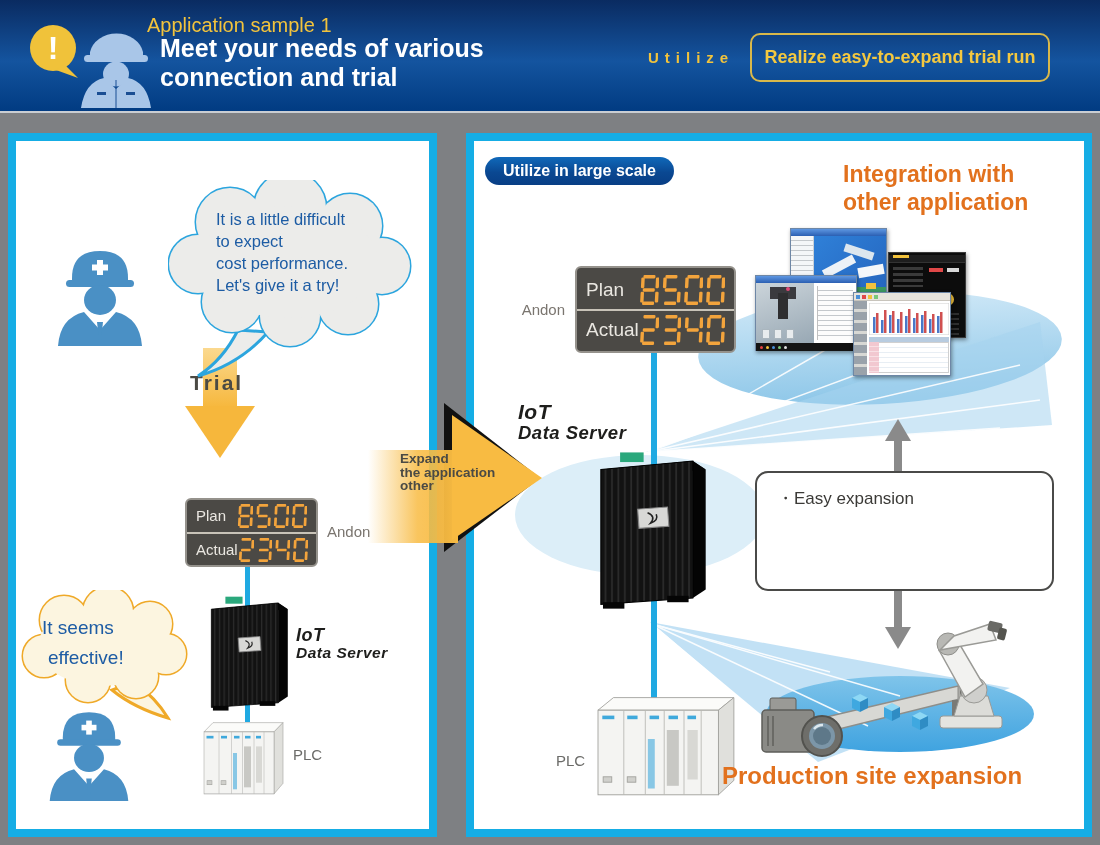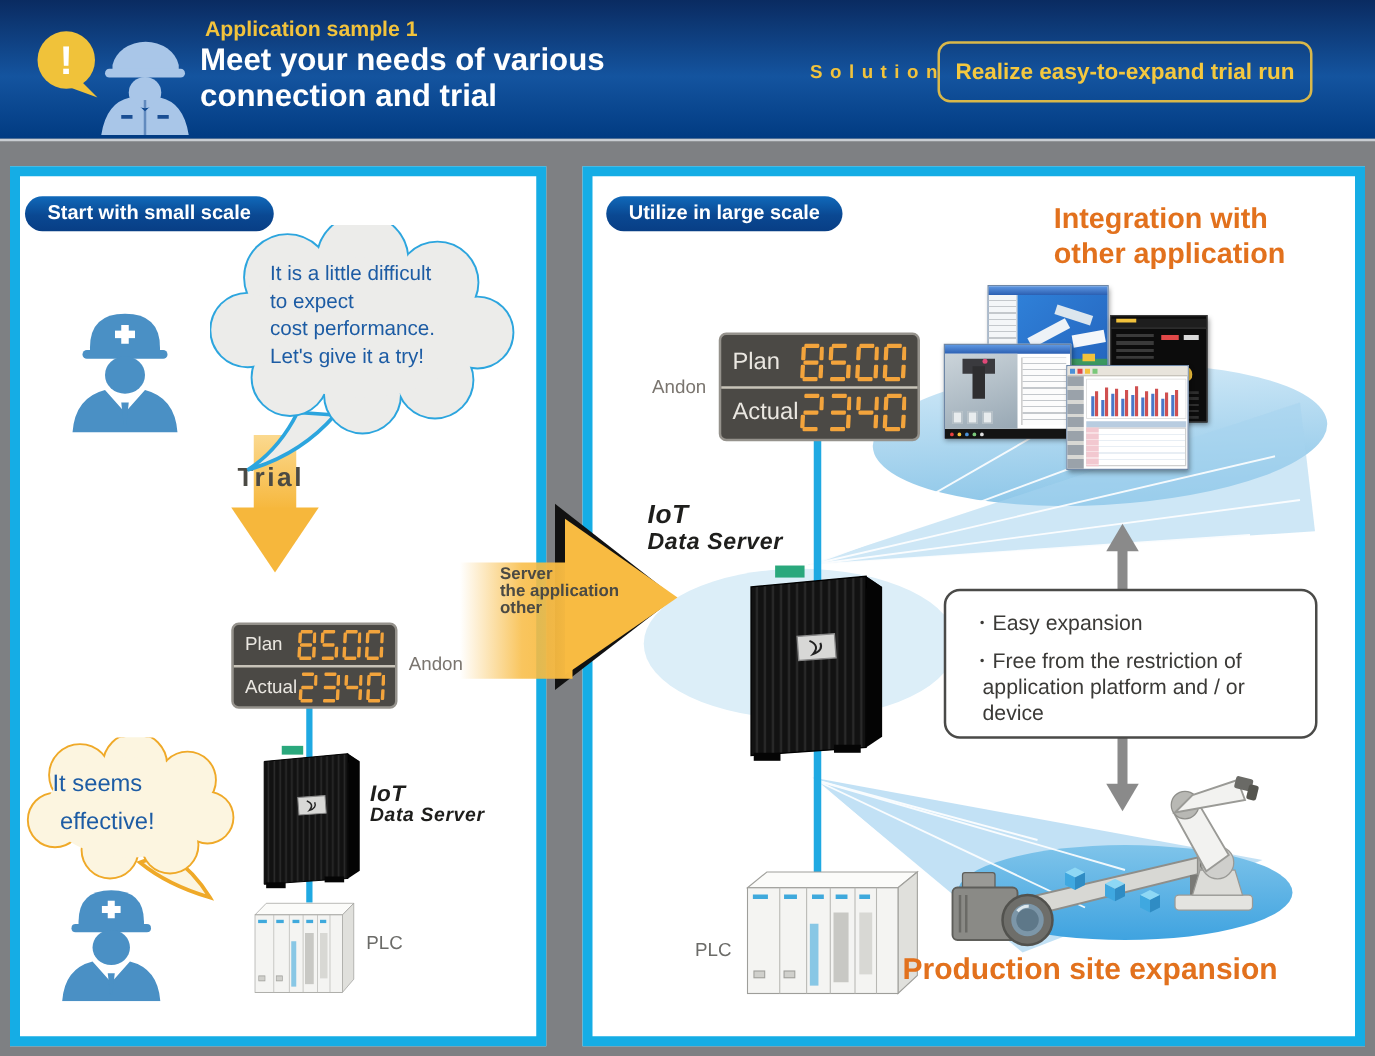--- a/index.html
+++ b/index.html
@@ -4,21 +4,21 @@
 <style>
   *{margin:0;padding:0;box-sizing:border-box}
   body{background:#666;font-family:"Liberation Sans",sans-serif;-webkit-font-smoothing:antialiased}
   .stage{position:relative;width:1100px;height:845px;background:#7E8083;overflow:hidden;font-family:"Liberation Sans",sans-serif}
   .abs{position:absolute}
 
   
   .banner{position:absolute;left:0;top:0;width:1100px;height:113px;
     background:linear-gradient(180deg,#0A2B61 0%,#14549F 55%,#013B82 100%);z-index:6;
     border-bottom:2px solid #C9CDD2}
-  .kicker{position:absolute;left:164px;top:14px;color:#F2C33C;font-size:17px;font-weight:bold}
+  .kicker{position:absolute;left:147px;top:14px;color:#F2C33C;font-size:20px;font-weight:normal}
   .btitle{position:absolute;left:160px;top:34px;color:#FFFFFF;font-size:25px;font-weight:bold;line-height:29px}
   .solution{position:absolute;left:648px;top:49px;color:#F2C33C;font-size:15px;font-weight:bold;letter-spacing:6px}
   .trialbtn{position:absolute;left:750px;top:33px;width:300px;height:49px;border:2px solid #D9B84A;border-radius:10px;
     color:#F4C83F;font-size:18px;font-weight:bold;display:flex;align-items:center;justify-content:center;background:transparent;cursor:pointer}
 
   
   .panel{position:absolute;background:#FFFFFF;border:8px solid #15ADE5;z-index:1}
   .panelL{left:8px;top:133px;width:429px;height:704px}
   .panelR{left:466px;top:133px;width:626px;height:704px}
 
@@ -82,21 +82,21 @@
       <path d="M55,96 Q59,70 78,66 L90,77 L102,66 Q121,70 125,96 Z" fill="#A9C6E8"></path>
       <rect x="71" y="80" width="9" height="3" fill="#1A4E93"></rect>
       <rect x="100" y="80" width="9" height="3" fill="#1A4E93"></rect>
       <rect x="89" y="68" width="2" height="28" fill="#1A4E93" opacity=".5"></rect>
     </svg>
     <div class="kicker">Application sample 1</div>
     <div class="btitle">
       <div>Meet your needs of various</div>
       <div>connection and trial</div>
     </div>
-    <div class="solution">Solution</div>
+    <div class="solution">Utilize</div>
     <button class="trialbtn">Realize easy-to-expand trial run</button>
   </div>
 
   <div class="panel panelL"></div>
   <div class="panel panelR"></div>
 
   <svg class="abs" style="left:0;top:0;z-index:2" width="1100" height="845" viewBox="0 0 1100 845">
     <defs>
       <linearGradient id="gE1" x1="0" y1="0" x2="0" y2="1">
         <stop offset="0" stop-color="#CFE8F7"></stop>
@@ -260,21 +260,20 @@
       <polygon points="48,84 76,84 82,104 42,104" fill="#DCDCD8" stroke="#9A9A96"></polygon>
       <circle cx="62" cy="78" r="13" fill="#CFCFCC" stroke="#9A9A96"></circle>
       <polygon points="53,85 71,72 44,26 27,38" fill="#F2F2F0" stroke="#9A9A96" stroke-width="1.5"></polygon>
       <circle cx="36" cy="32" r="11" fill="#B8B8B4" stroke="#8E8E8A"></circle>
       <polygon points="28,38 42,24 78,12 84,28" fill="#F2F2F0" stroke="#9A9A96" stroke-width="1.5"></polygon>
       <rect x="76" y="10" width="14" height="10" rx="2" fill="#6A6A66" transform="rotate(14 83 15)"></rect>
       <rect x="86" y="16" width="8" height="12" rx="2" fill="#55554F" transform="rotate(14 90 22)"></rect>
     </g>
   </svg>
 
-  <div class="badge" style="left:20px;top:157px">Start with small scale</div>
 
   <svg class="abs" style="left:50px;top:238px;z-index:3" width="100" height="108" viewBox="0 0 100 108">
     <path d="M22,40 Q22,13 50,13 Q78,13 78,40 L78,43 L22,43 Z" fill="#4A90C5"></path>
     <rect x="16" y="42" width="68" height="7" rx="3.5" fill="#4A90C5"></rect>
     <rect x="47" y="22" width="6" height="15" fill="#fff"></rect>
       <rect x="42" y="26.5" width="16" height="6" fill="#fff"></rect>
     <ellipse cx="50" cy="62" rx="16" ry="15" fill="#4A90C5"></ellipse>
     <path d="M8,108 Q10,80 34,74 L50,92 L66,74 Q90,80 92,108 Z" fill="#4A90C5"></path>
     <path d="M38,74 L50,90 L62,74 L50,79 Z" fill="#fff"></path>
     <polygon points="47,84 53,84 51,102 49,102" fill="#4A90C5"></polygon>
@@ -466,21 +465,21 @@
         <stop offset="0" stop-color="#F8BB42" stop-opacity="0"></stop>
         <stop offset=".55" stop-color="#F8BB42" stop-opacity=".85"></stop>
         <stop offset="1" stop-color="#F8BB42"></stop>
       </linearGradient>
     </defs>
     <polygon points="444,403 444,552 540,478" fill="#111111"></polygon>
     <rect x="368" y="450" width="90" height="93" fill="url(#gY)"></rect>
     <polygon points="452,415 452,540 542,478" fill="#F8BB42"></polygon>
   </svg>
   <div class="expand-text" style="left:400px;top:452px">
-    <div>Server</div>
+    <div>Expand</div>
     <div>the application</div>
     <div>other</div>
   </div>
 
   <div class="badge" style="left:485px;top:157px">Utilize in large scale</div>
 
   <div class="orange-h" style="left:843px;top:160px;font-size:23px;line-height:28px">
     <div>Integration with</div>
     <div>other application</div>
   </div>
@@ -682,19 +681,18 @@
         <div class="abs" style="left:2px;top:36px;width:80px;height:5px;background:#B8CCE0"></div>
         <div class="abs" style="left:2px;top:41px;width:80px;height:31px;background:repeating-linear-gradient(180deg,#FFFFFF 0 4px,#E8EEF4 4px 5px);border:1px solid #D0D0D0"></div>
         <div class="abs" style="left:2px;top:41px;width:10px;height:31px;background:repeating-linear-gradient(180deg,#F2C8D0 0 4px,#F8E0E4 4px 5px)"></div>
       </div>
     </div>
   </div>
 
 
   <div class="benefits">
     <div class="benefit">・Easy expansion</div>
-    <div class="benefit">・Free from the restriction of application platform and / or device</div>
   </div>
 
   <div class="orange-h" style="left:722px;top:762px;font-size:24px">Production site expansion</div>
   <div class="plc-label" style="left:556px;top:752px">PLC</div>
 
 </div>
 
 </body></html>

